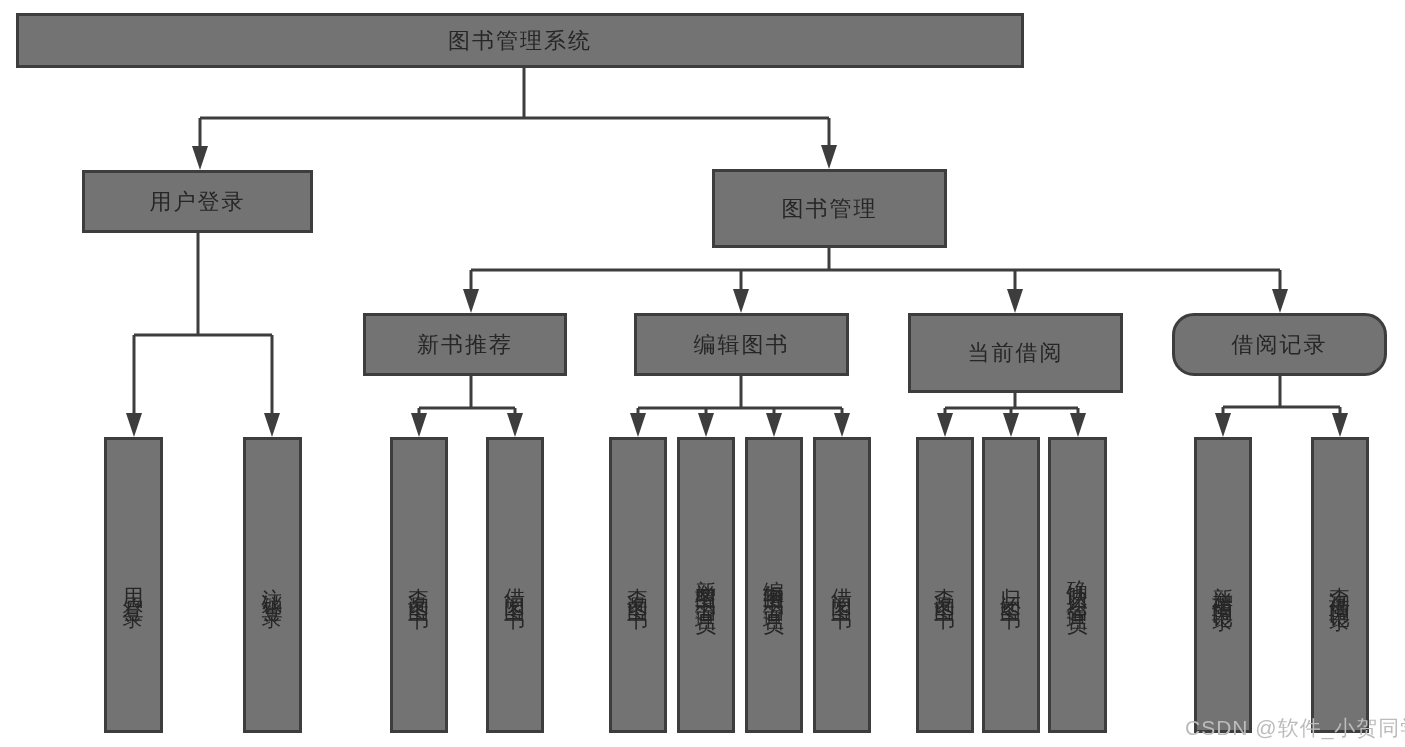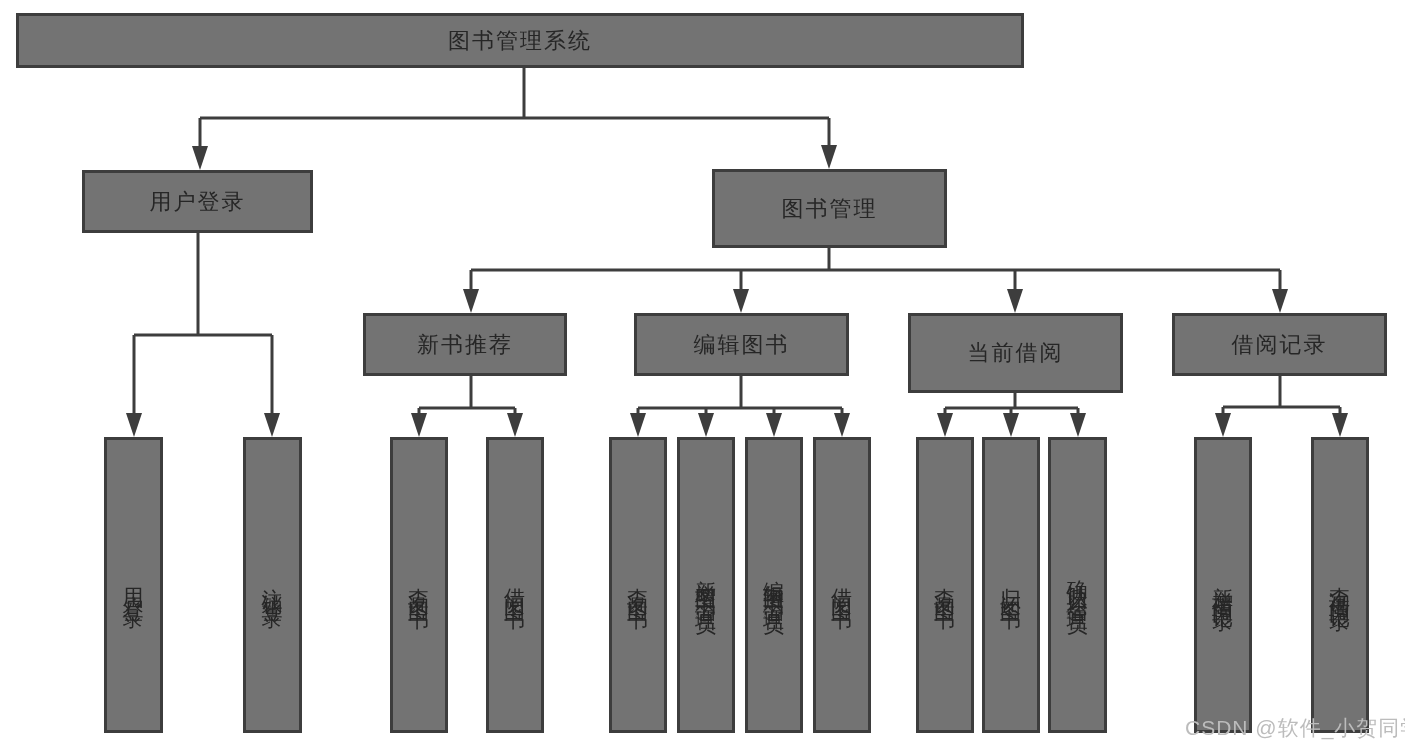--- a/index.html
+++ b/index.html
@@ -47,21 +47,21 @@
   }
   .vlabel.long {
     letter-spacing: 5px;
   }
   .root    { left: 16px;   top: 13px;  width: 1008px; height: 55px; }
   .l2a     { left: 82px;   top: 170px; width: 231px;  height: 63px; }
   .l2b     { left: 712px;  top: 169px; width: 235px;  height: 79px; }
   .l3a     { left: 363px;  top: 313px; width: 204px;  height: 63px; }
   .l3b     { left: 634px;  top: 313px; width: 215px;  height: 63px; }
   .l3c     { left: 908px;  top: 313px; width: 215px;  height: 80px; }
-  .l3d     { left: 1172px; top: 313px; width: 215px;  height: 63px; }
+  .l3d     { left: 1172px; top: 313px; width: 215px;  height: 63px; border-radius: 22px; }
   .leaf    { top: 437px; height: 296px; width: 58px; }
   .lf1  { left: 104px; width: 59px; }
   .lf2  { left: 243px; width: 59px; }
   .lf3  { left: 390px; }
   .lf4  { left: 486px; }
   .lf5  { left: 609px; }
   .lf6  { left: 677px; }
   .lf7  { left: 745px; }
   .lf8  { left: 813px; }
   .lf9  { left: 916px; }

